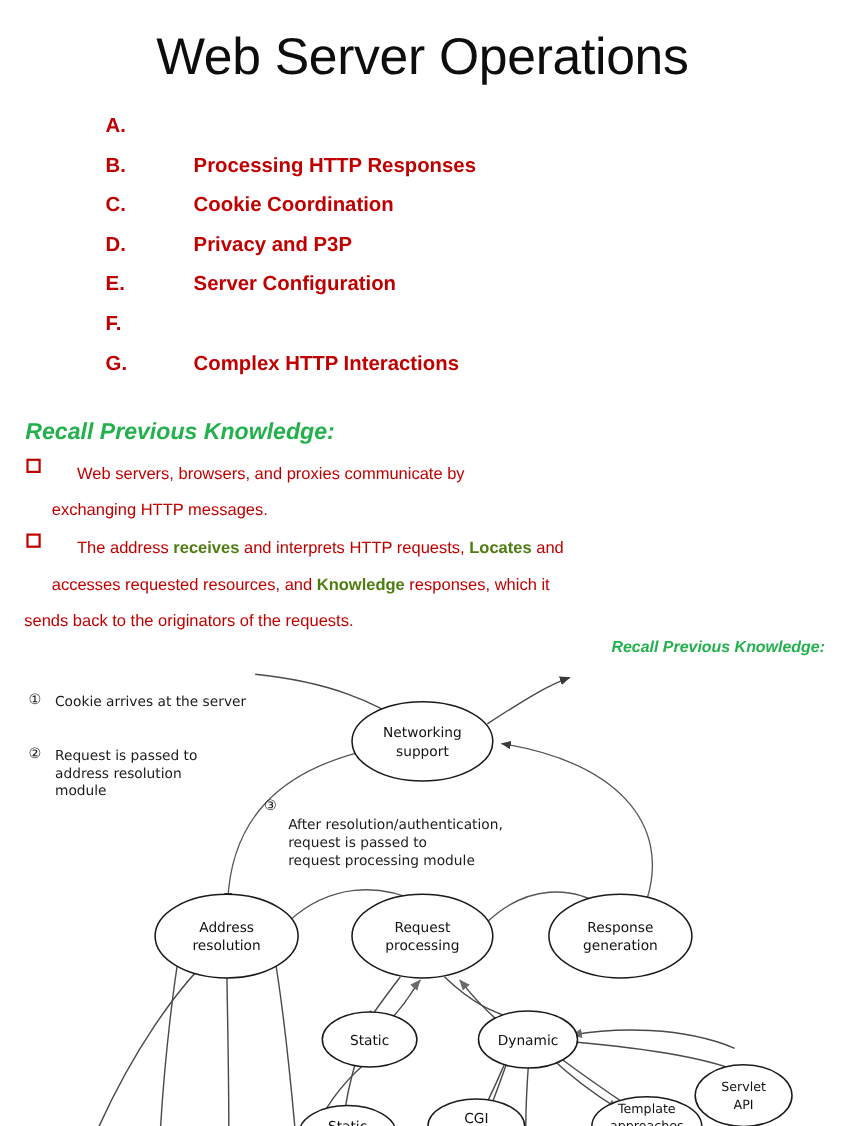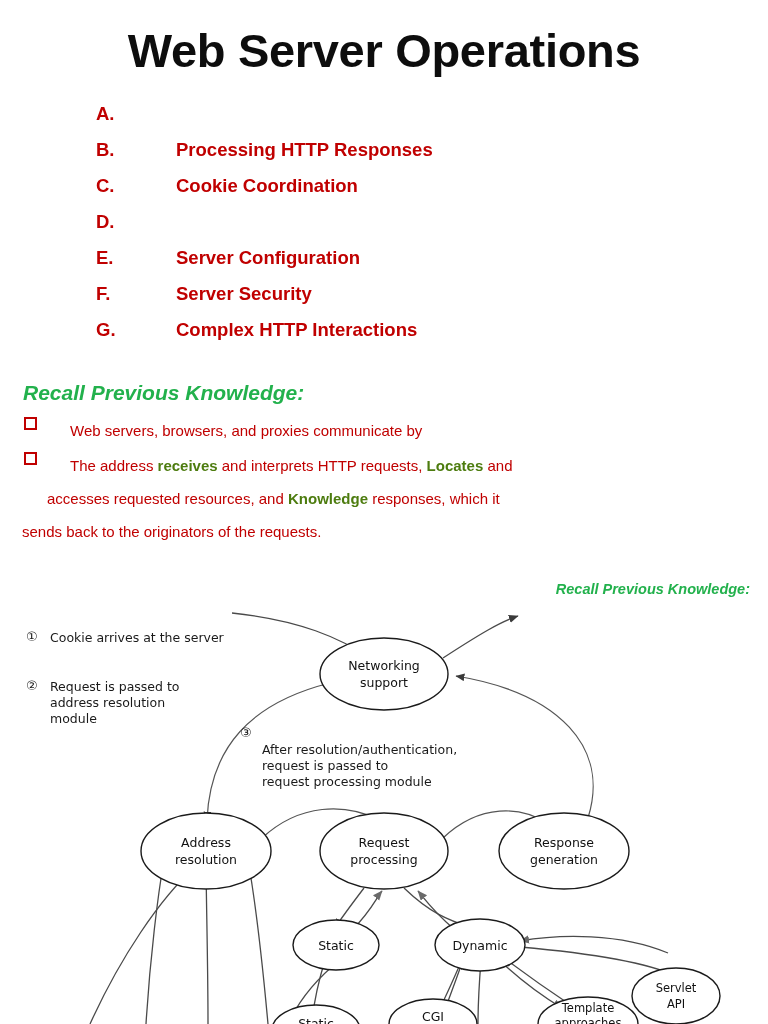--- a/index.html
+++ b/index.html
@@ -8,21 +8,21 @@
     background:#ffffff;
     font-family:"Liberation Sans", sans-serif;
     overflow:hidden;
   }
   .slide { position:relative; width:768px; height:1024px; background:#fff; }
 
   
   .title {
     position:absolute; left:0; top:26px; width:768px;
     text-align:center;
-    font-size:47px; font-weight:bold; color:#0d0d0d;
+    font-size:47px; font-weight:normal; color:#0d0d0d;
     letter-spacing:-0.3px;
     line-height:1.05;
   }
 
   
   .agenda { position:absolute; left:96px; top:103px; width:620px; }
   .agenda-row {
     display:flex; align-items:baseline;
     height:36px;
     font-size:18.5px; font-weight:bold; color:#C00000;
@@ -112,42 +112,43 @@
     <div class="agenda-row">
       <span class="agenda-letter">B.</span>
       <span class="agenda-label">Processing HTTP Responses</span>
     </div>
     <div class="agenda-row">
       <span class="agenda-letter">C.</span>
       <span class="agenda-label">Cookie Coordination</span>
     </div>
     <div class="agenda-row">
       <span class="agenda-letter">D.</span>
+      <span class="agenda-label">Privacy and P3P</span>
     </div>
     <div class="agenda-row">
       <span class="agenda-letter">E.</span>
       <span class="agenda-label">Server Configuration</span>
     </div>
     <div class="agenda-row">
       <span class="agenda-letter">F.</span>
-      <span class="agenda-label">Server Security</span>
     </div>
     <div class="agenda-row">
       <span class="agenda-letter">G.</span>
       <span class="agenda-label">Complex HTTP Interactions</span>
     </div>
   </div>
 
   <div class="recall-heading">Recall Previous Knowledge:</div>
 
   <div class="bullets">
 
     <div class="bullet-block b1">
       <span class="bullet-mark"></span>
       <div class="bullet-text l1">Web servers, browsers, and proxies communicate  by</div>
+      <div class="bullet-text l2">exchanging  HTTP messages.</div>
     </div>
 
     <div class="bullet-block b2">
       <span class="bullet-mark"></span>
       <div class="bullet-text l1"><span>The address </span><span class="kw">receives</span><span> and interprets HTTP requests, </span><span class="kw">Locates</span><span> and</span></div>
       <div class="bullet-text l2"><span>accesses requested resources, and  </span><span class="kw">Knowledge</span><span> responses,    which it</span></div>
       <div class="bullet-text l3">sends back to the originators of the requests.</div>
     </div>
 
   </div>

